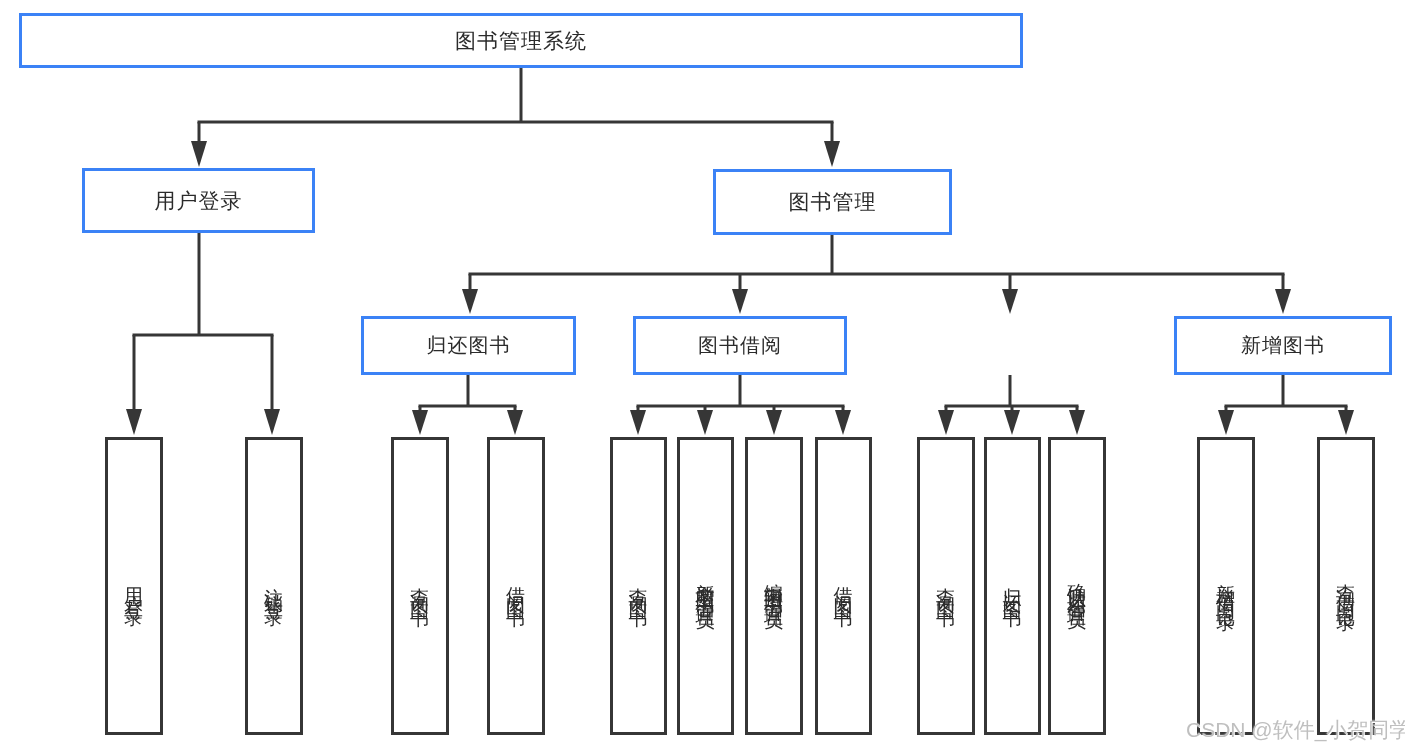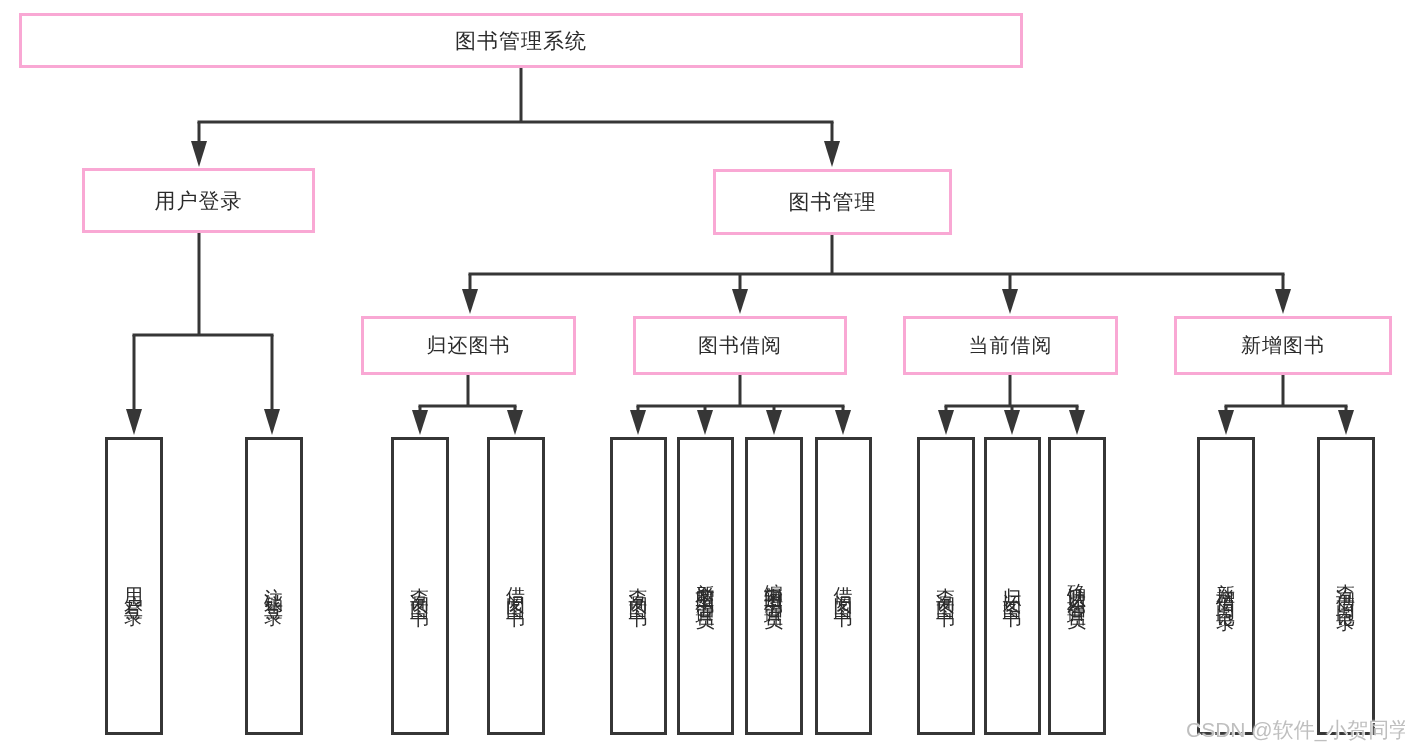--- a/index.html
+++ b/index.html
@@ -17,21 +17,21 @@
   }
   #wires {
     position: absolute;
     left: 0; top: 0;
     width: 1405px; height: 747px;
     z-index: 1;
   }
   .node {
     position: absolute;
     box-sizing: border-box;
-    border: 3px solid #f9a8d4;
+    border: 3px solid #3b82f6;
     background: #ffffff;
     color: #2b2b2b;
     display: flex;
     align-items: center;
     justify-content: center;
     z-index: 2;
     font-size: 21px;
     letter-spacing: 1px;
     white-space: nowrap;
   }
@@ -152,23 +152,20 @@
   <div class="node" style="left:713px; top:169px; width:239px; height:66px;">
     <span>图书管理</span>
   </div>
 
   <div class="node" style="left:361px; top:316px; width:215px; height:59px; font-size:20px;">
     <span>归还图书</span>
   </div>
   <div class="node" style="left:633px; top:316px; width:214px; height:59px; font-size:20px;">
     <span>图书借阅</span>
   </div>
-  <div class="node" style="left:903px; top:316px; width:215px; height:59px; font-size:20px;">
-    <span>当前借阅</span>
-  </div>
   <div class="node" style="left:1174px; top:316px; width:218px; height:59px; font-size:20px;">
     <span>新增图书</span>
   </div>
 
   <div class="vnode" style="left:105px;">
     <span>用户登录</span>
   </div>
   <div class="vnode" style="left:245px;">
     <span>注销登录</span>
   </div>

